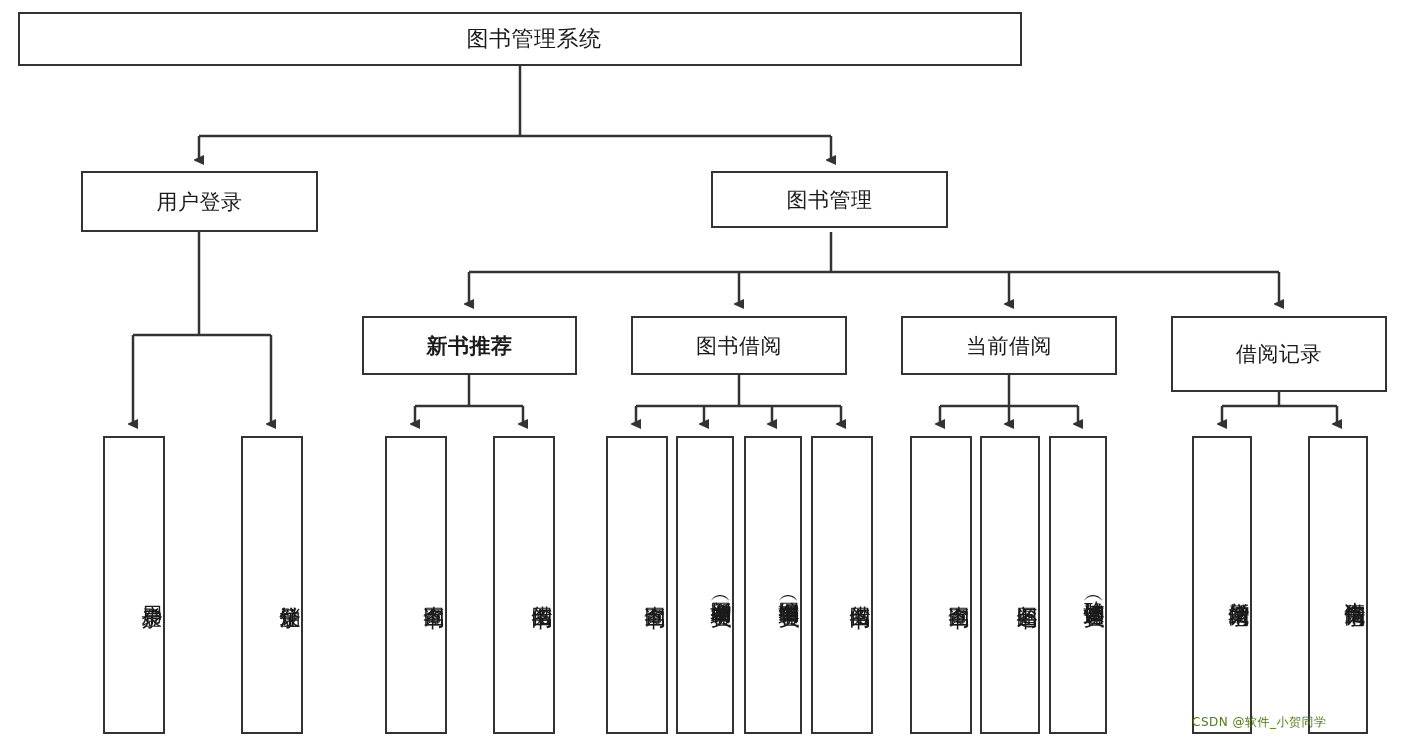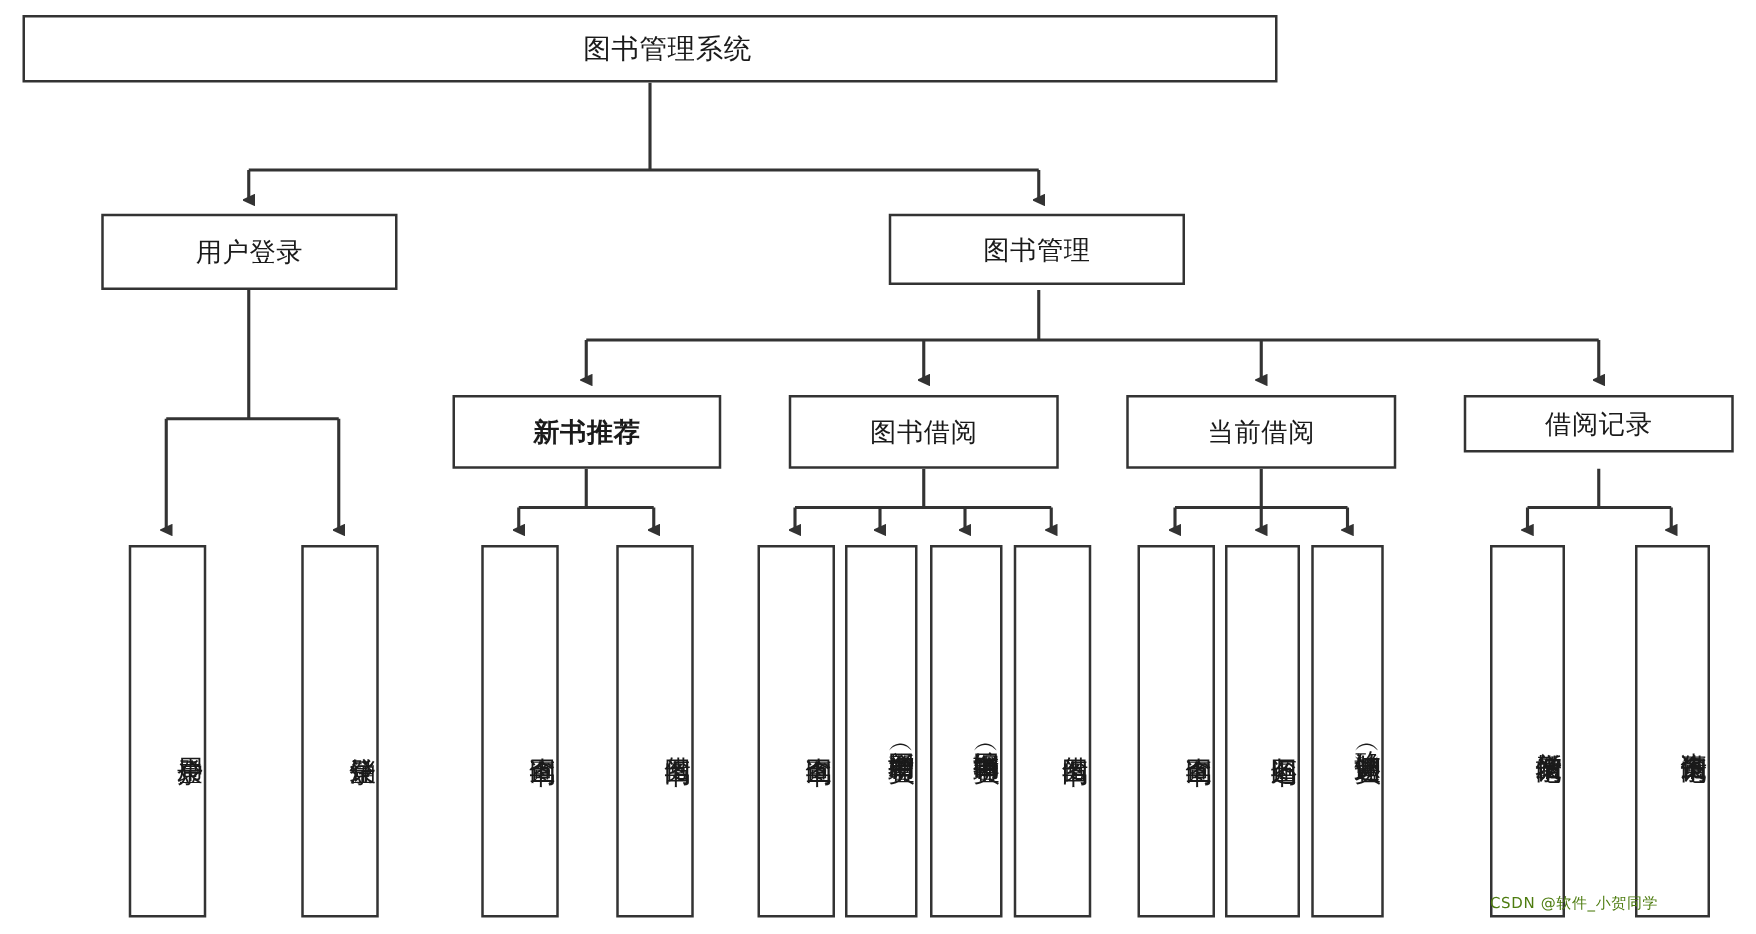--- a/index.html
+++ b/index.html
@@ -124,21 +124,21 @@
   <div class="node horiz" style="left:81px; top:171px; width:237px; height:61px;">用户登录</div>
 
   <div class="node horiz" style="left:711px; top:171px; width:237px; height:57px;">图书管理</div>
 
   <div class="node horiz" style="left:362px; top:316px; width:215px; height:59px;font-weight:bold;">新书推荐</div>
 
   <div class="node horiz" style="left:901px; top:316px; width:216px; height:59px;">当前借阅</div>
 
   <div class="node horiz" style="left:631px; top:316px; width:216px; height:59px;">图书借阅</div>
 
-  <div class="node horiz" style="left:1171px; top:316px; width:216px; height:46px;">借阅记录</div>
+  <div class="node horiz" style="left:1171px; top:316px; width:216px; height:76px;">借阅记录</div>
 
   <div class="node vert" style="left:103px; top:436px; width:62px; height:298px;">用户登录</div>
 
   <div class="node vert" style="left:241px; top:436px; width:62px; height:298px;">注销登录</div>
 
   <div class="node vert" style="left:385px; top:436px; width:62px; height:298px;">查询图书</div>
 
   <div class="node vert" style="left:493px; top:436px; width:62px; height:298px;">借阅图书</div>
 
   <div class="node vert" style="left:606px; top:436px; width:62px; height:298px;">查询图书</div>

